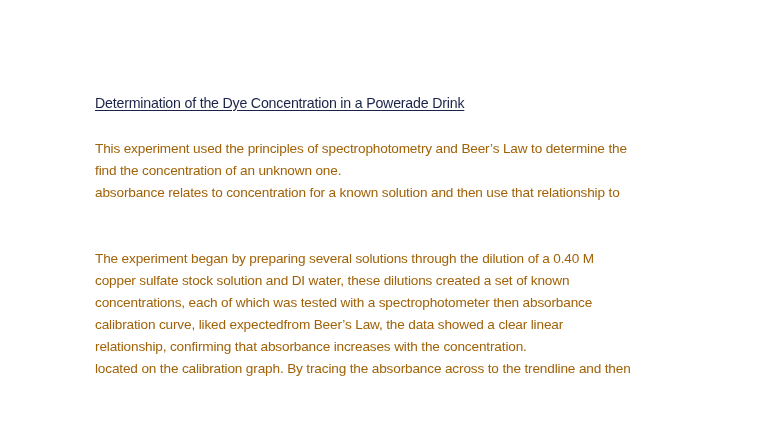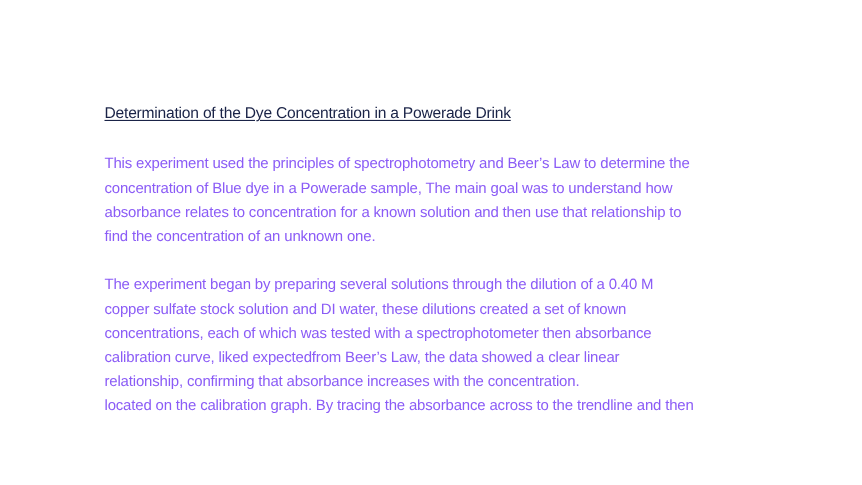--- a/index.html
+++ b/index.html
@@ -10,36 +10,35 @@
   }
   .page { position: relative; width: 696px; height: 441px; }
   .title {
     position: absolute; left: 95px; top: 95px;
     font-size: 14.2px; color: #1a2347;
     text-decoration: underline; text-underline-offset: 2px;
     white-space: nowrap; letter-spacing: -0.2px;
   }
   .para {
     position: absolute; left: 95px;
-    font-size: 13.6px; color: #8b5cf6;
+    font-size: 13.6px; color: #a16207;
     line-height: 22px; letter-spacing: -0.15px;
   }
   .line { display: block; white-space: nowrap; height: 22px; }
 </style>
 </head>
 <body>
 
 <div class="page">
   <div class="title">Determination of the Dye Concentration in a Powerade Drink</div>
 
   <div class="para" style="top:138px">
     <span class="line">This experiment used the principles of spectrophotometry and Beer’s Law to determine the</span>
-    <span class="line">concentration of Blue dye in a Powerade sample, The main goal was to understand how</span>
+    <span class="line">find the concentration of an unknown one.</span>
     <span class="line">absorbance relates to concentration for a known solution and then use that relationship to</span>
-    <span class="line">find the concentration of an unknown one.</span>
   </div>
 
   <div class="para" style="top:248px">
     <span class="line">The experiment began by preparing several  solutions through the dilution of a 0.40 M</span>
     <span class="line">copper sulfate stock solution and DI water, these dilutions created a set of known</span>
     <span class="line">concentrations, each of which was tested with a spectrophotometer then absorbance</span>
     <span class="line">calibration curve, liked expectedfrom Beer’s Law, the data showed a clear linear</span>
     <span class="line">relationship, confirming that absorbance increases with the concentration.</span>
     <span class="line">located on the calibration graph. By tracing the absorbance across to the trendline and then</span>
   </div>

